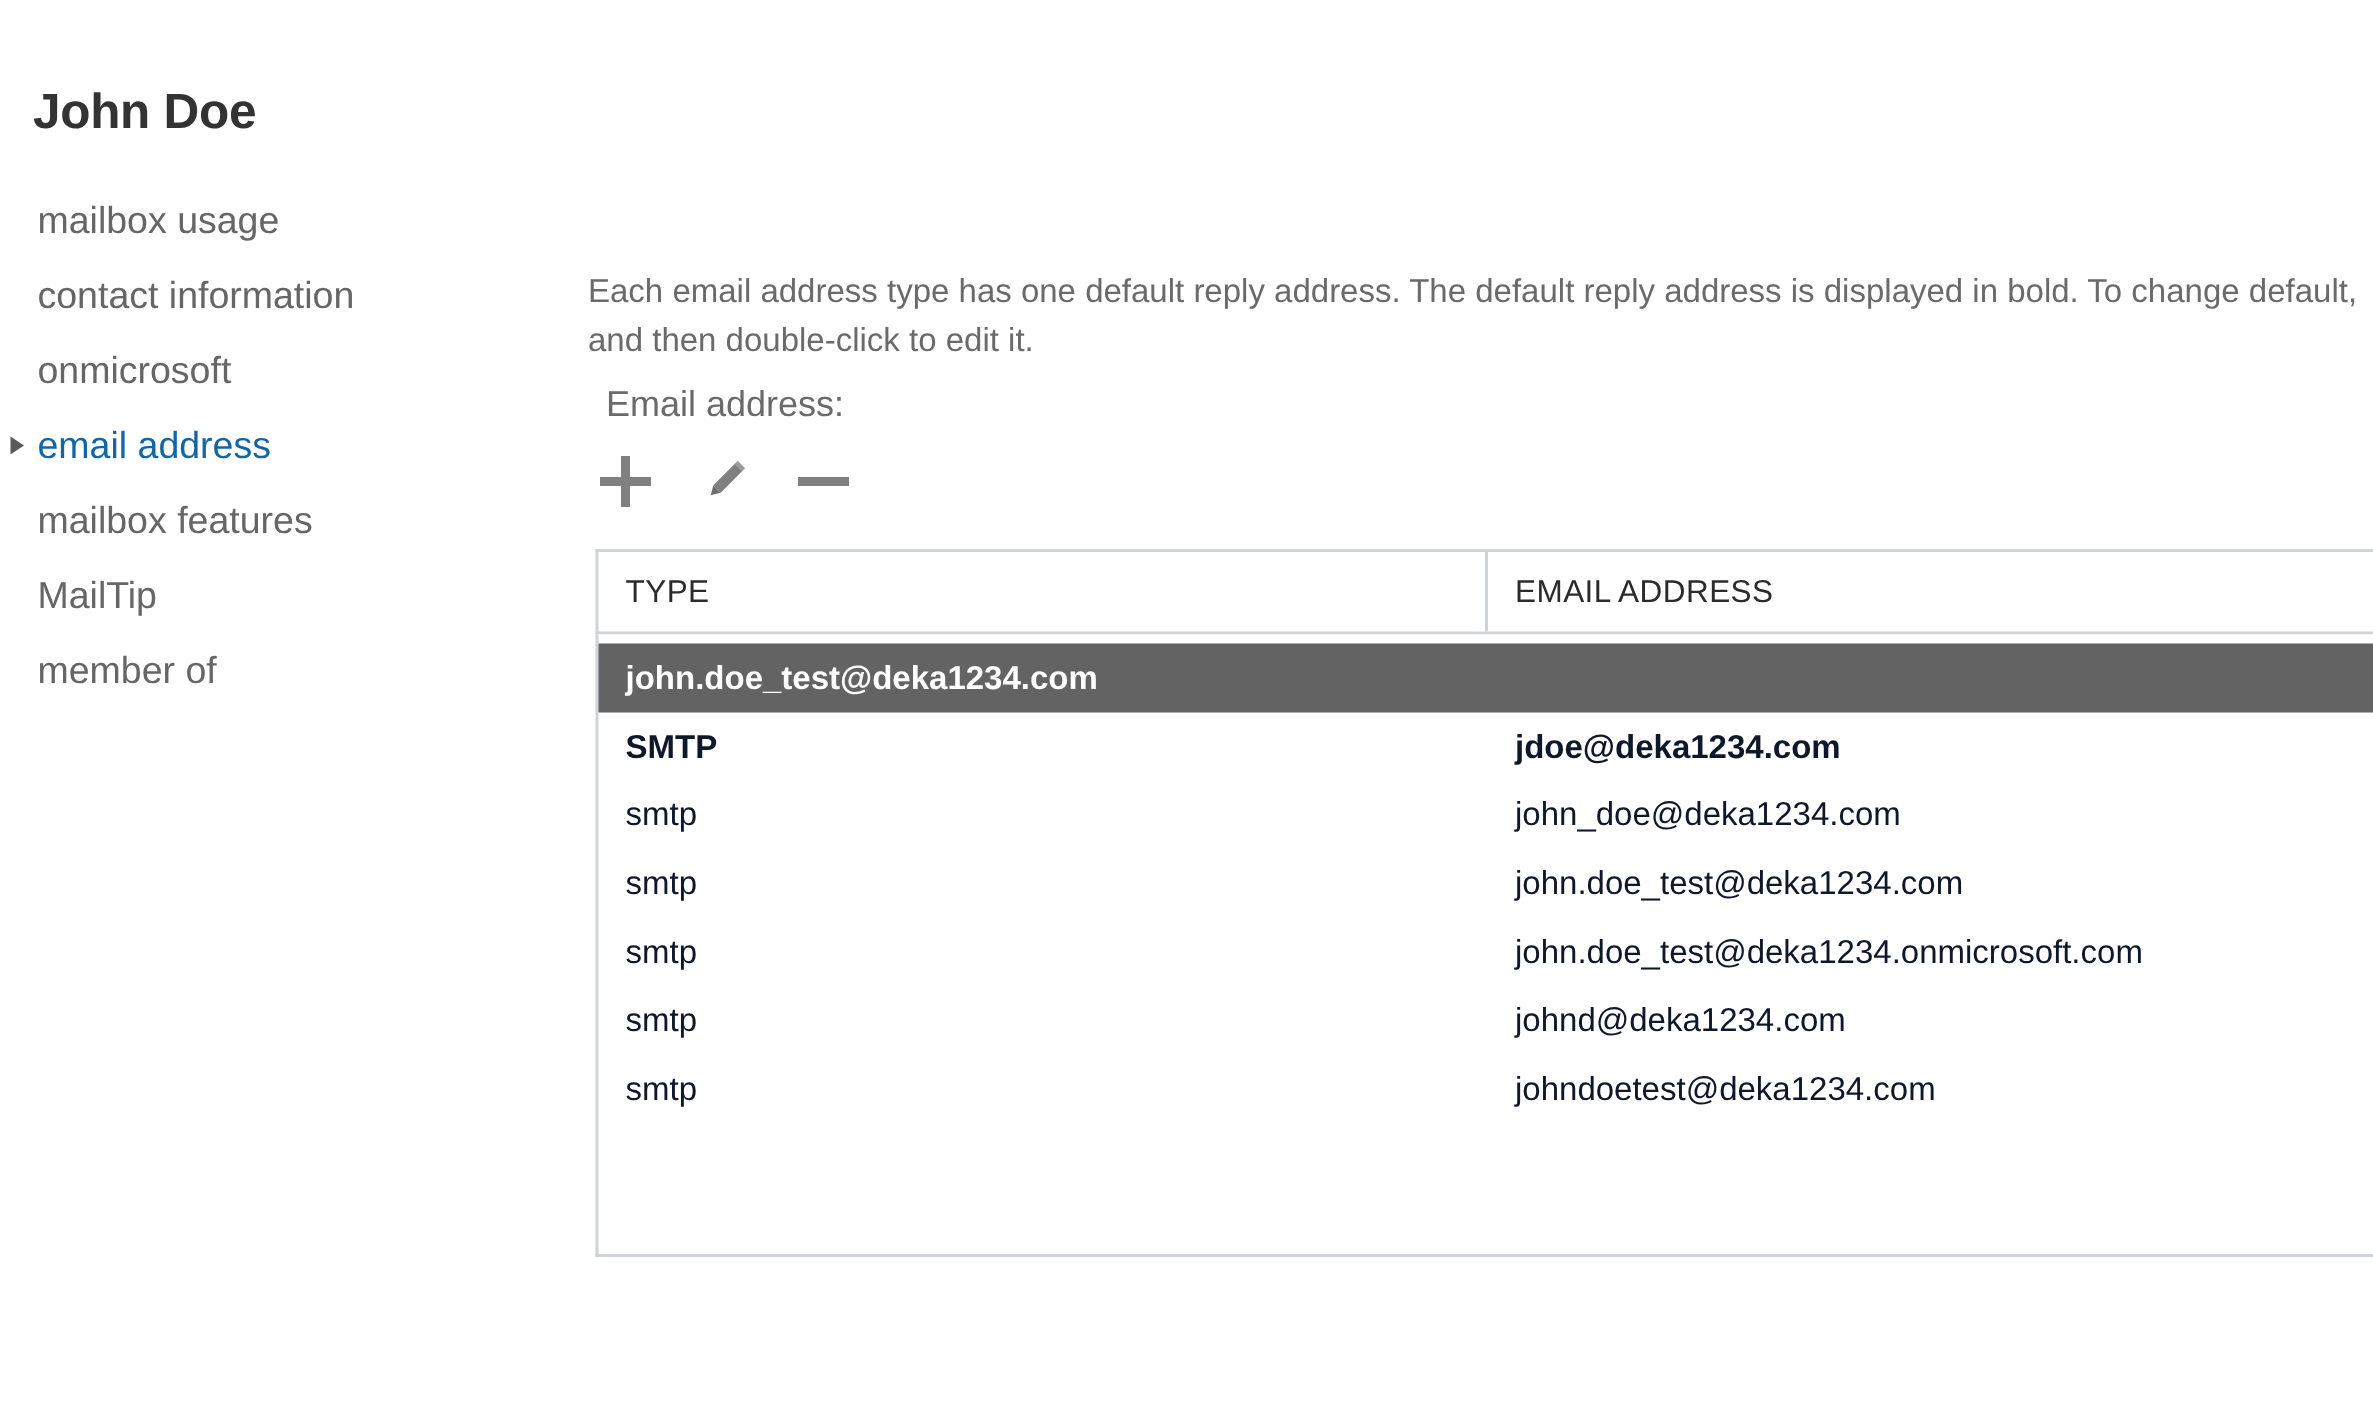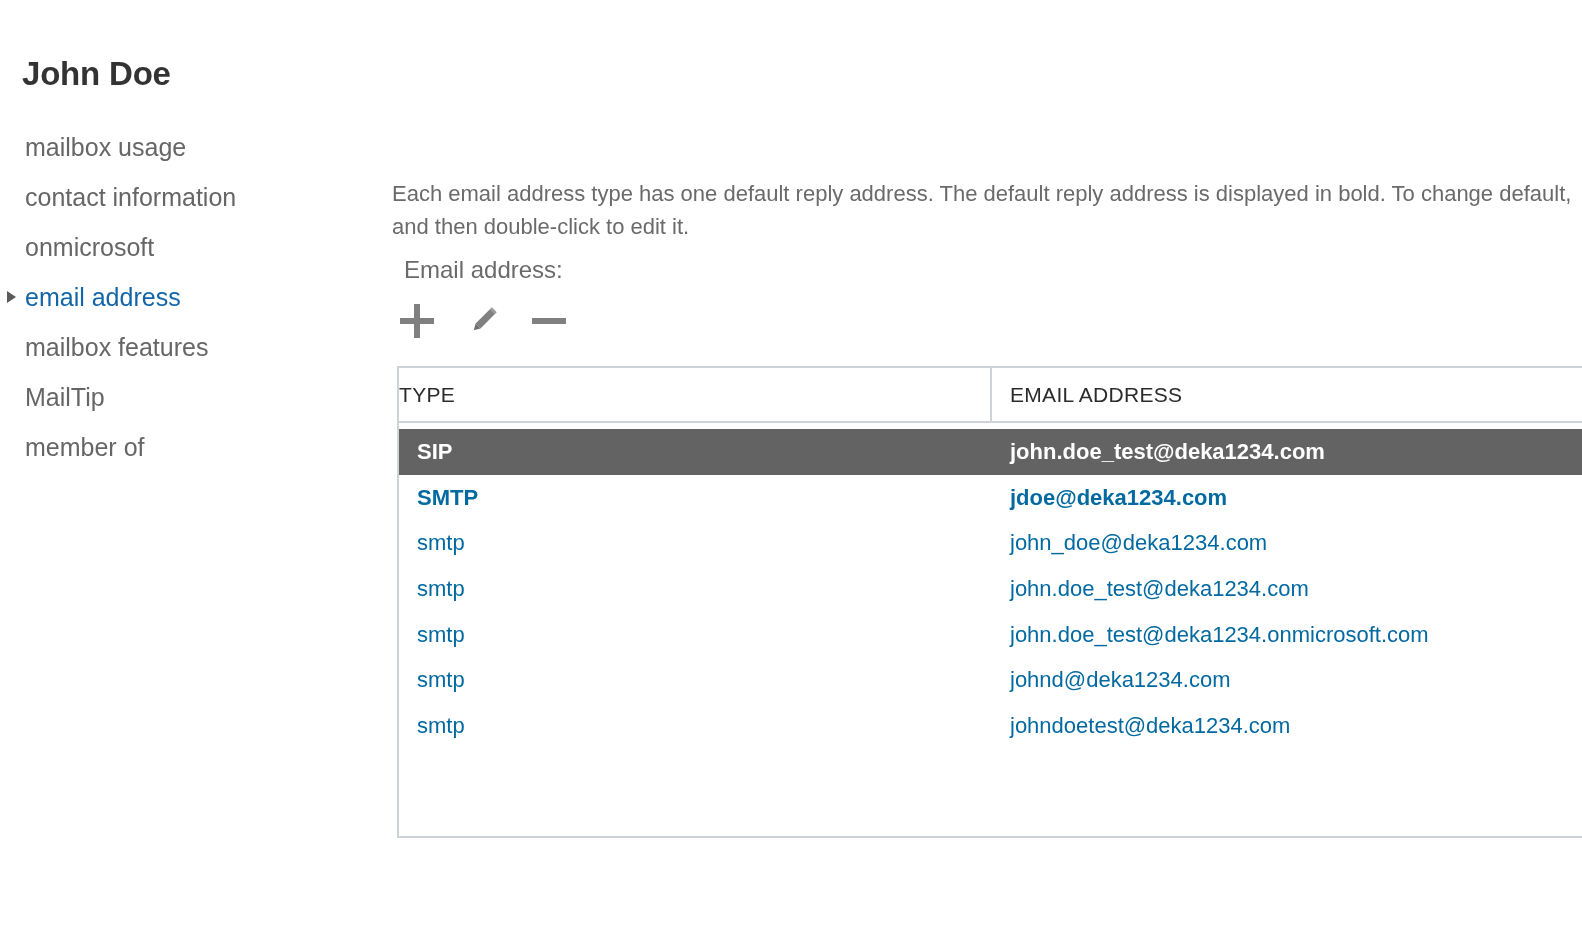--- a/index.html
+++ b/index.html
@@ -128,20 +128,21 @@
     font-size: 21px;
     color: #2b2b2b;
     letter-spacing: 0.3px;
     height: 100%;
     display: flex;
     align-items: center;
     box-sizing: border-box;
   }
   .th.type-col {
     width: 593px;
+    padding-left: 18px;
     border-right: 2px solid #cdd3d8;
   }
   .th.addr-col {
     flex: 1;
     padding-left: 18px;
   }
 
   #table-body {
     position: relative;
     height: 415px;
@@ -156,21 +157,21 @@
     align-items: center;
     height: 45.7px;
     cursor: pointer;
   }
   .tr.selected {
     background: #636363;
     color: #ffffff;
   }
   .td {
     font-size: 22px;
-    color: #0369a1;
+    color: #0f172a;
     box-sizing: border-box;
   }
   .td.type-col {
     width: 593px;
     padding-left: 18px;
   }
   .td.addr-col {
     flex: 1;
     padding-left: 18px;
   }
@@ -227,21 +228,20 @@
     </div>
   </div>
 
   <div id="table-wrap">
     <div id="table-header">
       <div class="th type-col">TYPE</div>
       <div class="th addr-col">EMAIL ADDRESS</div>
     </div>
     <div id="table-body">
         <div class="tr selected bold">
-          <div class="td type-col">SIP</div>
           <div class="td addr-col">john.doe_test@deka1234.com</div>
         </div>
         <div class="tr bold">
           <div class="td type-col">SMTP</div>
           <div class="td addr-col">jdoe@deka1234.com</div>
         </div>
         <div class="tr">
           <div class="td type-col">smtp</div>
           <div class="td addr-col">john_doe@deka1234.com</div>
         </div>

